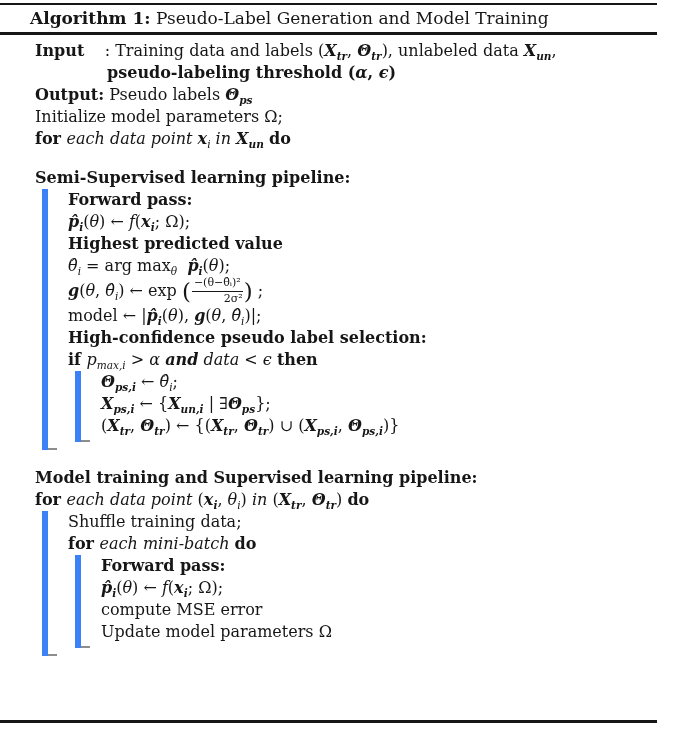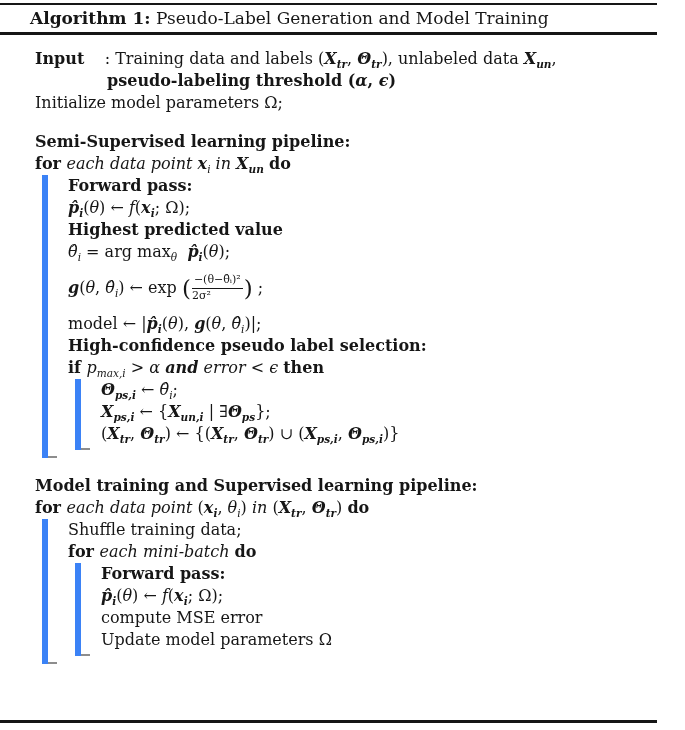--- a/index.html
+++ b/index.html
@@ -14,21 +14,21 @@
   }
   .rule{position:absolute;left:0;right:0;background:#161616;}
   .rule-top{top:3px;height:2px;}
   .rule-title{top:32px;height:3px;}
   .rule-bottom{bottom:7px;height:3px;}
   .title{
     position:absolute;top:7px;left:30px;right:0;
     font-size:17px;line-height:22px;white-space:pre;
   }
   .body{
-    position:absolute;top:48px;left:35px;right:4px;
+    position:absolute;top:40px;left:35px;right:4px;
     font-size:16px;
   }
   .line{white-space:pre;line-height:22px;}
   .b{font-weight:700;}
   .i{font-style:italic;}
   .bi{font-weight:700;font-style:italic;}
   .bigp{font-size:23px;line-height:0;vertical-align:-3px;}
   sub{font-size:66%;line-height:0;}
   .block{
     border-left:6px solid #3b82f6;
@@ -38,48 +38,49 @@
     margin-bottom:3px;
     position:relative;
   }
   .block::after{
     content:"";
     position:absolute;left:0;bottom:0;
     width:9px;height:2px;background:#8d8d8d;
   }
   .frac{
     display:inline-block;vertical-align:middle;
-    text-align:left;font-size:11px;line-height:1.15;
-    margin:11px 1px;
+    text-align:right;font-size:11px;line-height:1.15;
+    margin:0 1px;
   }
   .frac .num{display:block;border-bottom:1px solid #161616;padding:0 2px 1px 2px;}
   .frac .den{display:block;padding-top:1px;}
 </style>
 </head>
 <body>
 
 <div class="algo">
   <div class="rule rule-top"></div>
   <div class="title" id="algo-title"><span class="b">Algorithm 1:</span><span> Pseudo-Label Generation and Model Training</span></div>
   <div class="rule rule-title"></div>
   <div class="body" id="algo-body">
       <div class="line"><span class="b">Input</span><span>    : Training data and labels (</span><span class="bi">X</span><sub class="bi">tr</sub><span>, </span><span class="bi">Θ</span><sub class="bi">tr</sub><span>), unlabeled data </span><span class="bi">X</span><sub class="bi">un</sub><span>,</span></div>
       <div class="line" style="padding-left: 72px; font-weight: bold;"><span>pseudo-labeling threshold (</span><span class="i">α</span><span>, </span><span class="i">ϵ</span><span>)</span></div>
+      <div class="line"><span class="b">Output:</span><span> Pseudo labels </span><span class="bi">Θ</span><sub class="bi">ps</sub></div>
       <div class="line"><span>Initialize model parameters Ω;</span></div>
+      <div class="line"><span class="b">for </span><span class="i">each data point </span><span class="bi">x</span><sub class="i">i</sub><span class="i"> in </span><span class="bi">X</span><sub class="bi">un</sub><span> </span><span class="b">do</span></div>
       <div class="line" style="margin-top: 17px;"><span class="b">Semi-Supervised learning pipeline:</span></div>
-      <div class="line"><span class="b">for </span><span class="i">each data point </span><span class="bi">x</span><sub class="i">i</sub><span class="i"> in </span><span class="bi">X</span><sub class="bi">un</sub><span> </span><span class="b">do</span></div>
       <div class="block">
         <div class="line"><span class="b">Forward pass:</span></div>
         <div class="line"><span class="bi">p̂</span><sub class="bi">i</sub><span>(</span><span class="i">θ</span><span>) ← </span><span class="i">f</span><span>(</span><span class="bi">x</span><sub class="bi">i</sub><span>; Ω);</span></div>
         <div class="line"><span class="b">Highest predicted value</span></div>
         <div class="line"><span class="i">θ̂</span><sub class="i">i</sub><span> = arg max</span><sub class="i">θ</sub><span>  </span><span class="bi">p̂</span><sub class="bi">i</sub><span>(</span><span class="i">θ</span><span>);</span></div>
         <div class="line"><span class="bi">g</span><span>(</span><span class="i">θ</span><span>, </span><span class="i">θ̂</span><sub class="i">i</sub><span>) ← exp </span><span class="bigp">(</span><span class="frac"><span class="num">−(θ−θ̂ᵢ)²</span><span class="den">2σ²</span></span><span class="bigp">)</span><span> ;</span></div>
         <div class="line"><span>model ← |</span><span class="bi">p̂</span><sub class="bi">i</sub><span>(</span><span class="i">θ</span><span>), </span><span class="bi">g</span><span>(</span><span class="i">θ</span><span>, </span><span class="i">θ̂</span><sub class="i">i</sub><span>)|;</span></div>
         <div class="line"><span class="b">High-confidence pseudo label selection:</span></div>
-        <div class="line"><span class="b">if </span><span class="i">p</span><sub class="i">max,i</sub><span> &gt; </span><span class="i">α</span><span> </span><span class="bi">and</span><span> </span><span class="i">error</span><span> &lt; </span><span class="i">ϵ</span><span> </span><span class="b">then</span></div>
+        <div class="line"><span class="b">if </span><span class="i">p</span><sub class="i">max,i</sub><span> &gt; </span><span class="i">α</span><span> </span><span class="bi">and</span><span> </span><span class="i">data</span><span> &lt; </span><span class="i">ϵ</span><span> </span><span class="b">then</span></div>
         <div class="block">
           <div class="line"><span class="bi">Θ</span><sub class="bi">ps,i</sub><span> ← </span><span class="i">θ̂</span><sub class="i">i</sub><span>;</span></div>
           <div class="line"><span class="bi">X</span><sub class="bi">ps,i</sub><span> ← {</span><span class="bi">X</span><sub class="bi">un,i</sub><span> | ∃</span><span class="bi">Θ</span><sub class="bi">ps</sub><span>};</span></div>
           <div class="line"><span>(</span><span class="bi">X</span><sub class="bi">tr</sub><span>, </span><span class="bi">Θ</span><sub class="bi">tr</sub><span>) ← {(</span><span class="bi">X</span><sub class="bi">tr</sub><span>, </span><span class="bi">Θ</span><sub class="bi">tr</sub><span>) ∪ (</span><span class="bi">X</span><sub class="bi">ps,i</sub><span>, </span><span class="bi">Θ</span><sub class="bi">ps,i</sub><span>)}</span></div>
         </div>
       </div>
       <div class="line" style="margin-top: 17px;"><span class="b">Model training and Supervised learning pipeline:</span></div>
       <div class="line"><span class="b">for </span><span class="i">each data point </span><span>(</span><span class="bi">x</span><sub class="bi">i</sub><span>, </span><span class="i">θ</span><sub class="i">i</sub><span>) </span><span class="i">in</span><span> (</span><span class="bi">X</span><sub class="bi">tr</sub><span>, </span><span class="bi">Θ</span><sub class="bi">tr</sub><span>) </span><span class="b">do</span></div>
       <div class="block">
         <div class="line"><span>Shuffle training data;</span></div>

